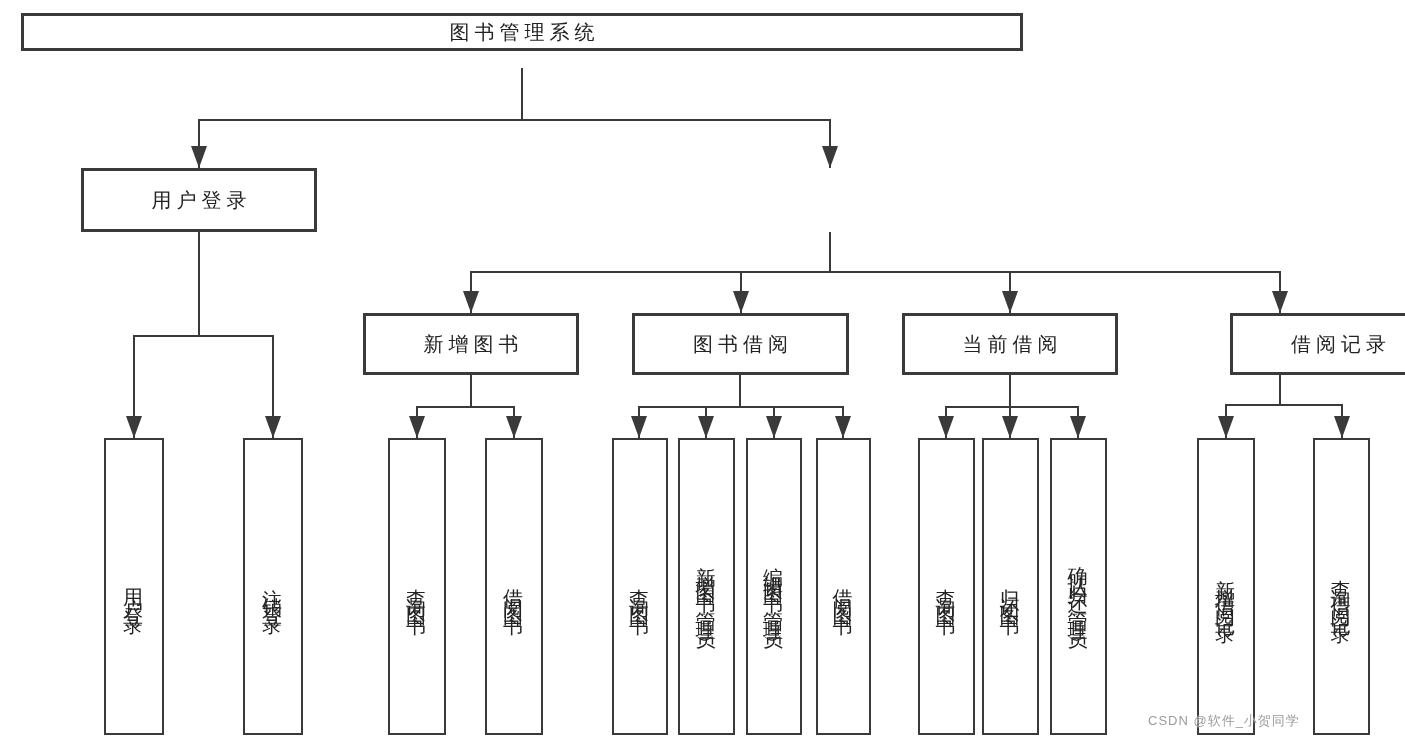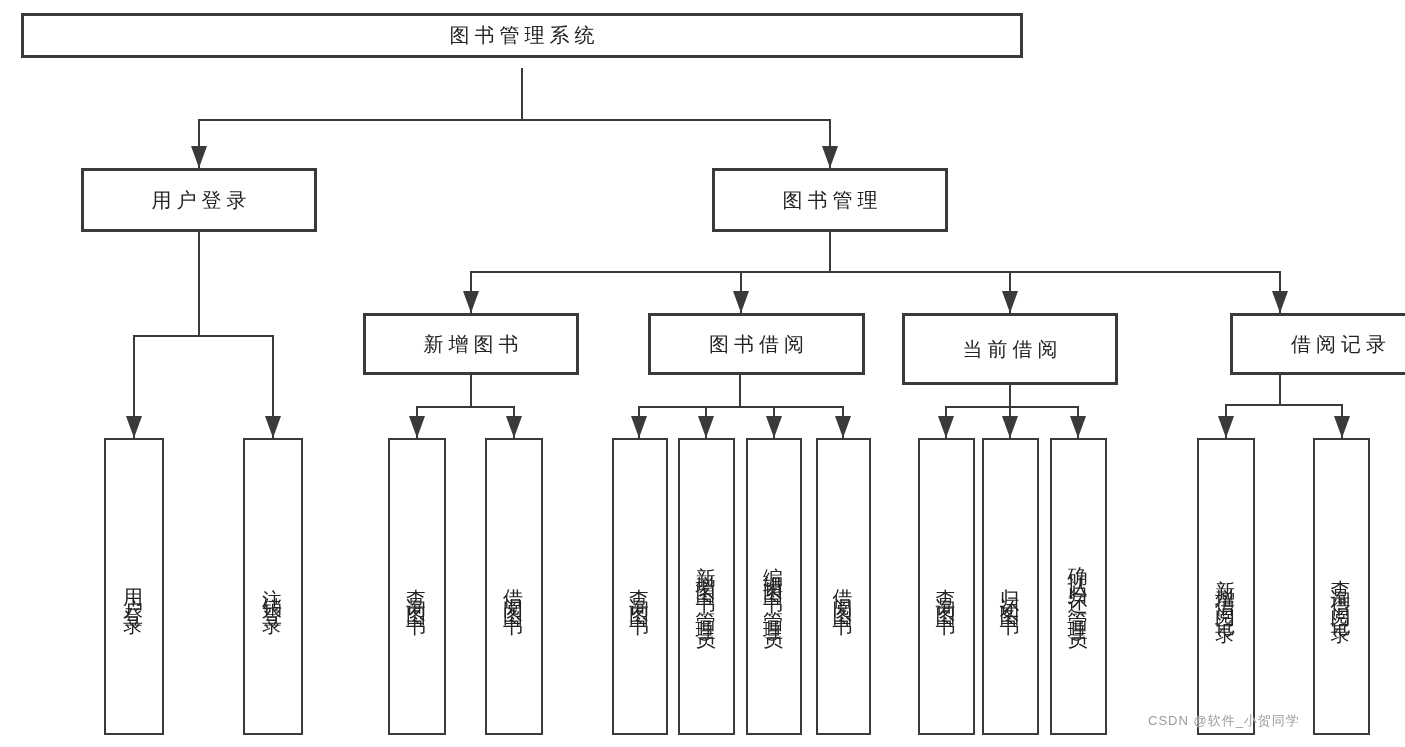--- a/index.html
+++ b/index.html
@@ -55,53 +55,52 @@
     text-shadow:0 0 2px #ffffff;
     z-index:3;
     white-space:nowrap;
   }
 </style>
 </head>
 <body>
 
 <div class="canvas">
 
-  <div class="node" style="left:21px;top:13px;width:1002px;height:45px;">图书管理系统</div>
+  <div class="node" style="left:21px;top:13px;width:1002px;height:38px;">图书管理系统</div>
 
   <div class="line" style="left:521px;top:68px;width:2px;height:52px;"></div>
   <div class="line" style="left:198px;top:119px;width:633px;height:2px;"></div>
   <div class="line" style="left:198px;top:120px;width:2px;height:48px;"></div>
   <div class="arrow" style="left:191px;top:146px;"></div>
   <div class="line" style="left:829px;top:120px;width:2px;height:48px;"></div>
   <div class="arrow" style="left:822px;top:146px;"></div>
 
   <div class="node" style="left:81px;top:168px;width:236px;height:64px;">用户登录</div>
-  <div class="node" style="left:712px;top:168px;width:236px;height:64px;">图书管理</div>
 
   <div class="line" style="left:198px;top:232px;width:2px;height:104px;"></div>
   <div class="line" style="left:133px;top:335px;width:141px;height:2px;"></div>
   <div class="line" style="left:133px;top:336px;width:2px;height:102px;"></div>
   <div class="arrow" style="left:126px;top:416px;"></div>
   <div class="line" style="left:272px;top:336px;width:2px;height:102px;"></div>
   <div class="arrow" style="left:265px;top:416px;"></div>
 
   <div class="line" style="left:829px;top:232px;width:2px;height:40px;"></div>
   <div class="line" style="left:470px;top:271px;width:811px;height:2px;"></div>
   <div class="line" style="left:470px;top:272px;width:2px;height:41px;"></div>
   <div class="arrow" style="left:463px;top:291px;"></div>
   <div class="line" style="left:740px;top:272px;width:2px;height:41px;"></div>
   <div class="arrow" style="left:733px;top:291px;"></div>
   <div class="line" style="left:1009px;top:272px;width:2px;height:41px;"></div>
   <div class="arrow" style="left:1002px;top:291px;"></div>
   <div class="line" style="left:1279px;top:272px;width:2px;height:41px;"></div>
   <div class="arrow" style="left:1272px;top:291px;"></div>
 
   <div class="node" style="left:363px;top:313px;width:216px;height:62px;">新增图书</div>
-  <div class="node" style="left:632px;top:313px;width:217px;height:62px;margin-left:16px;">图书借阅</div>
-  <div class="node" style="left:902px;top:313px;width:216px;height:72px;">当前借阅</div>
+  <div class="node" style="left:632px;top:313px;width:217px;height:62px;">图书借阅</div>
+  <div class="node" style="left:902px;top:313px;width:216px;height:62px;">当前借阅</div>
   <div class="node" style="left:1230px;top:313px;width:217px;height:62px;">借阅记录</div>
 
   <div class="line" style="left:470px;top:375px;width:2px;height:32px;"></div>
   <div class="line" style="left:416px;top:406px;width:99px;height:2px;"></div>
   <div class="line" style="left:416px;top:407px;width:2px;height:31px;"></div>
   <div class="arrow" style="left:409px;top:416px;"></div>
   <div class="line" style="left:513px;top:407px;width:2px;height:31px;"></div>
   <div class="arrow" style="left:506px;top:416px;"></div>
 
   <div class="line" style="left:739px;top:375px;width:2px;height:32px;"></div>

